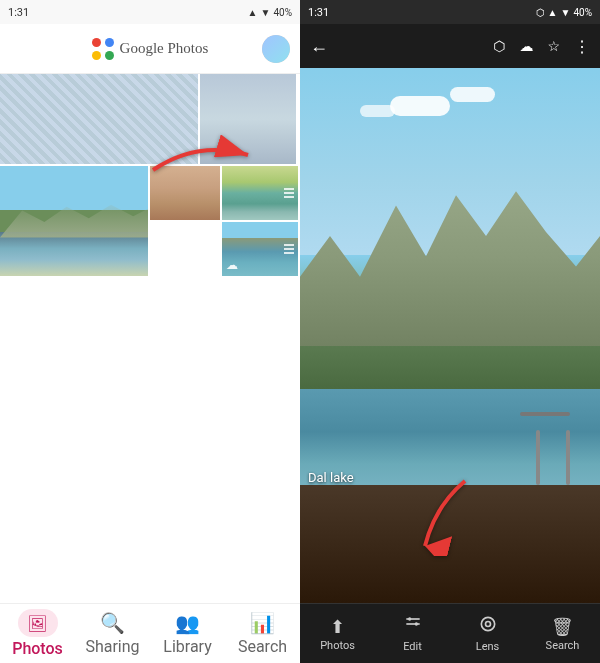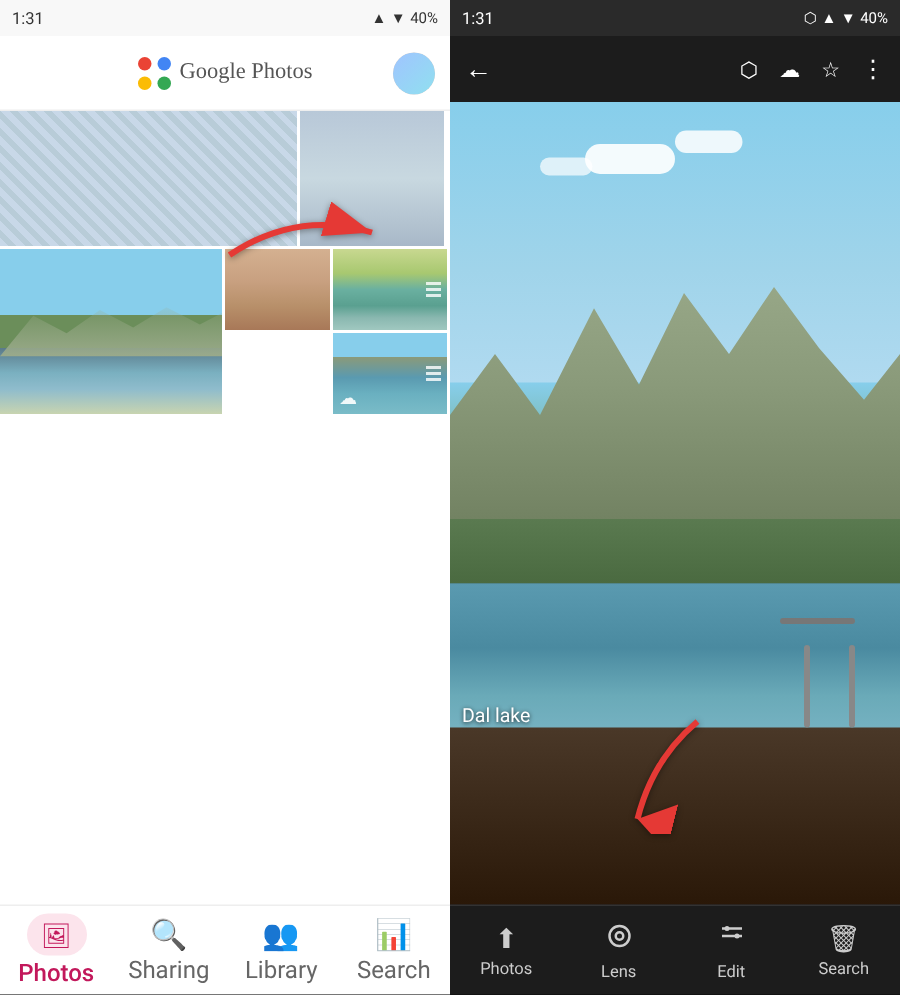--- a/index.html
+++ b/index.html
@@ -547,38 +547,38 @@
   <div class="bottom-nav-right">
 
     <div class="nav-item-right">
       <span class="nav-icon-right">⬆</span>
       <span class="nav-label-right">Photos</span>
     </div>
 
     <div class="nav-item-right">
       <span class="nav-icon-right">
         <svg width="20" height="20" viewBox="0 0 24 24" fill="none" stroke="#ccc" stroke-width="2">
-          <circle cx="12" cy="12" r="8"></circle>
-          <circle cx="12" cy="12" r="3"></circle>
-        </svg>
-      </span>
-      <span class="nav-label-right">Lens</span>
-    </div>
-
-    <div class="nav-item-right">
-      <span class="nav-icon-right">
-        <svg width="20" height="20" viewBox="0 0 24 24" fill="none" stroke="#ccc" stroke-width="2">
           <line x1="4" y1="6" x2="20" y2="6"></line>
           <line x1="4" y1="12" x2="20" y2="12"></line>
           <circle cx="8" cy="6" r="2" fill="#ccc" stroke="none"></circle>
           <circle cx="16" cy="12" r="2" fill="#ccc" stroke="none"></circle>
         </svg>
       </span>
       <span class="nav-label-right">Edit</span>
     </div>
 
     <div class="nav-item-right">
+      <span class="nav-icon-right">
+        <svg width="20" height="20" viewBox="0 0 24 24" fill="none" stroke="#ccc" stroke-width="2">
+          <circle cx="12" cy="12" r="8"></circle>
+          <circle cx="12" cy="12" r="3"></circle>
+        </svg>
+      </span>
+      <span class="nav-label-right">Lens</span>
+    </div>
+
+    <div class="nav-item-right">
       <span class="nav-icon-right">🗑</span>
       <span class="nav-label-right">Search</span>
     </div>
 
   </div>
 </div>
 
 </body></html>

